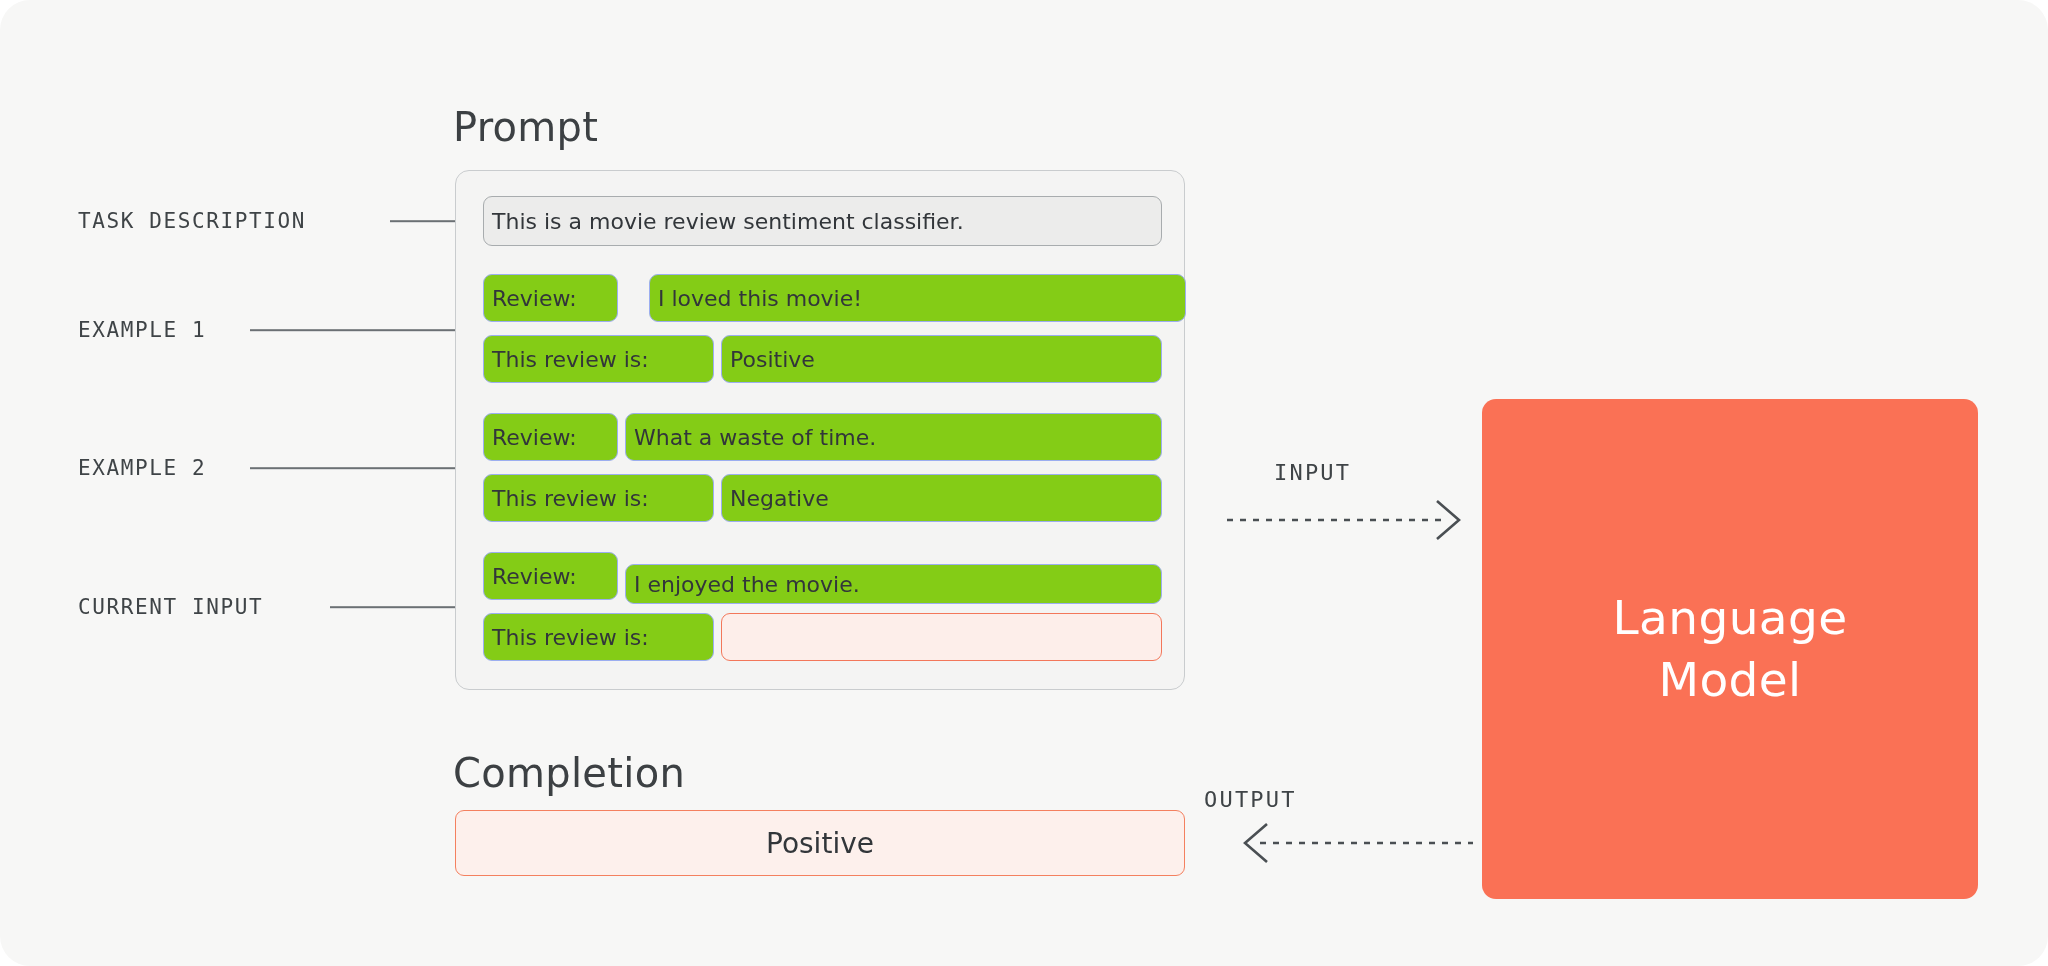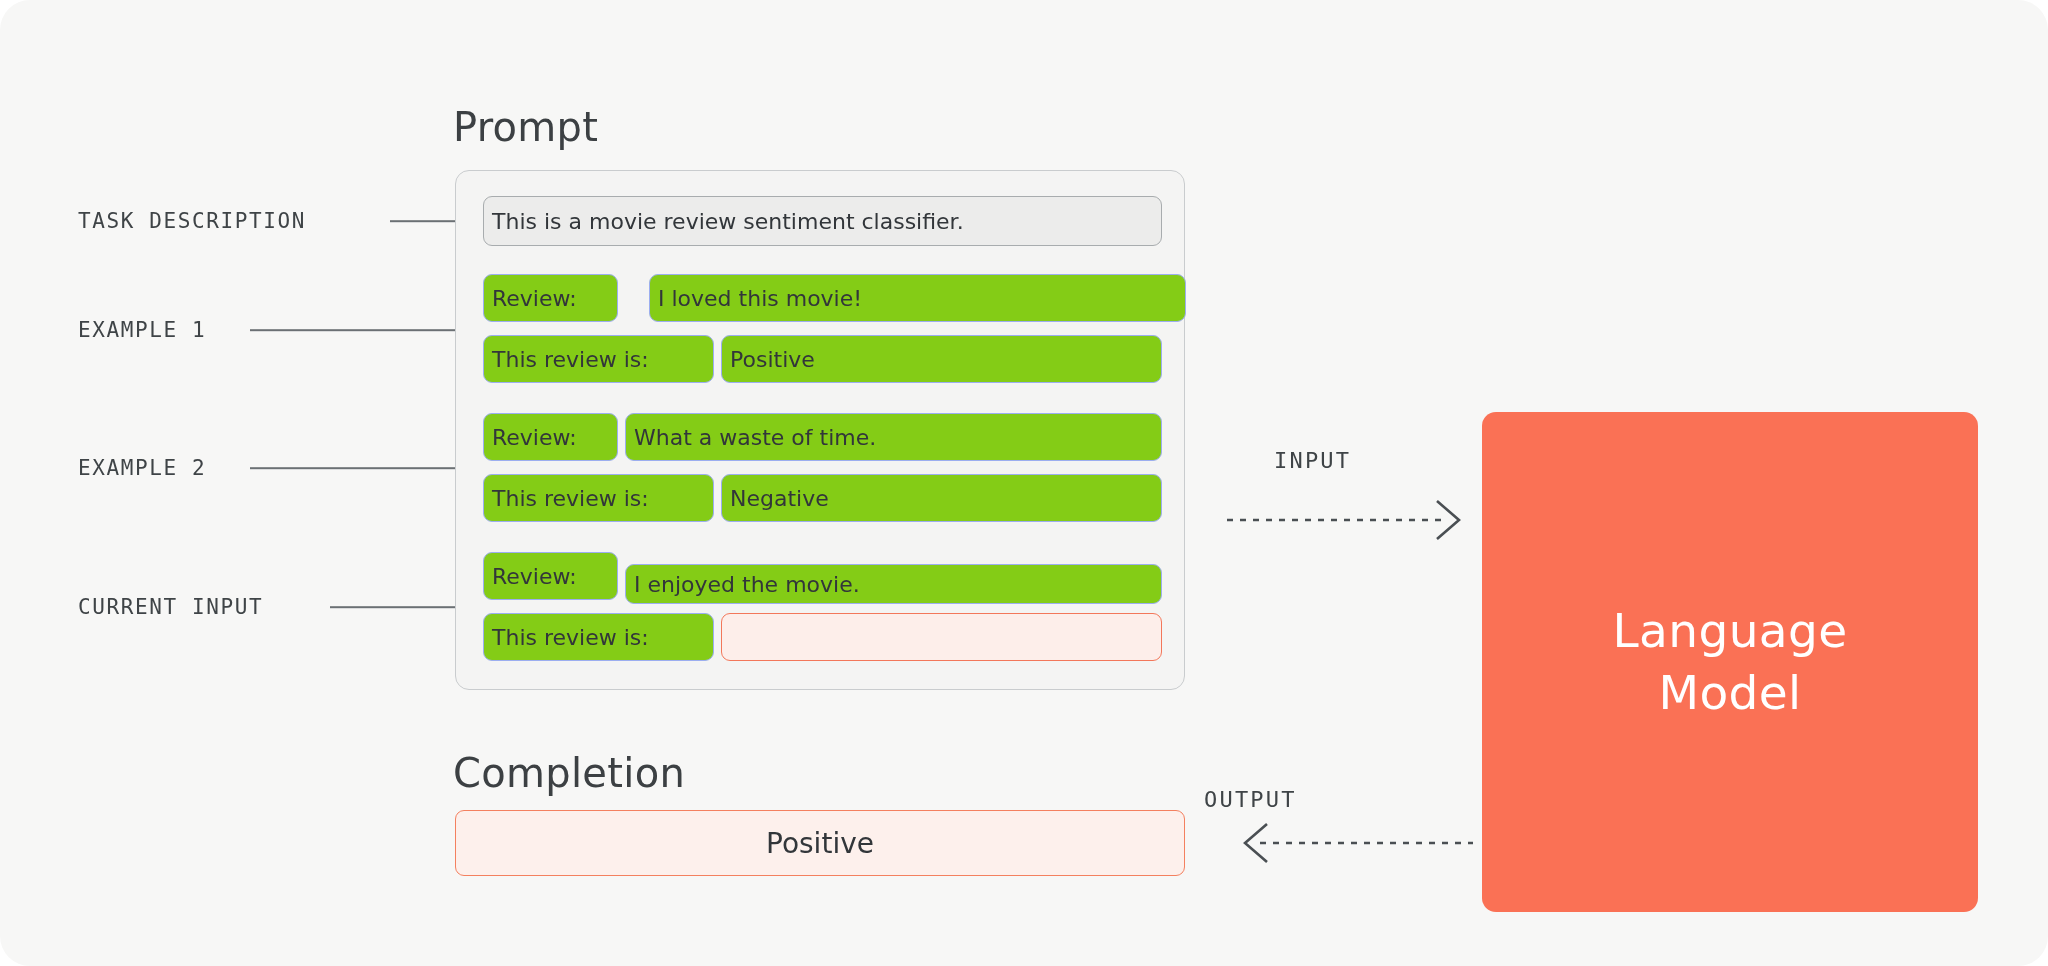--- a/index.html
+++ b/index.html
@@ -93,21 +93,21 @@
     background: #FDF0EC;
     border: 1.8px solid #F4805F;
     justify-content: center;
     padding-left: 0;
   }
 
   
   #lm-box {
     position: absolute;
     left: 1482px;
-    top: 412px;
+    top: 399px;
     width: 496px;
     height: 500px;
     background: #FA7155;
     border-radius: 14px;
     display: flex;
     align-items: center;
     justify-content: center;
     text-align: center;
     color: #ffffff;
     font-family: "DejaVu Sans", "Liberation Sans", sans-serif;
@@ -172,21 +172,21 @@
 
   <div class="pill coral-out" style="left:455px; top:810px; width:730px; height:66px; font-size:28px;">Positive</div>
 
   <div id="lm-box">
     <div>
       <span>Language</span><br>
       <span>Model</span>
     </div>
   </div>
 
-  <div class="flow-label" style="left:1274px; top:448px;">INPUT</div>
+  <div class="flow-label" style="left:1274px; top:460px;">INPUT</div>
   <svg class="flow-arrow" style="left:1225px; top:495px;" width="260" height="50">
     <line x1="2" y1="25" x2="218" y2="25" stroke="#4A4F53" stroke-width="2.6" stroke-dasharray="6 7" stroke-linecap="butt"></line>
     <polyline points="212,6 234,25 212,44" fill="none" stroke="#4A4F53" stroke-width="2.6" stroke-linejoin="miter" stroke-linecap="butt"></polyline>
   </svg>
 
   <div class="flow-label" style="left:1204px; top:787px;">OUTPUT</div>
   <svg class="flow-arrow" style="left:1215px; top:818px;" width="265" height="50">
     <line x1="45" y1="25" x2="258" y2="25" stroke="#4A4F53" stroke-width="2.6" stroke-dasharray="6 7" stroke-linecap="butt"></line>
     <polyline points="52,6 30,25 52,44" fill="none" stroke="#4A4F53" stroke-width="2.6" stroke-linejoin="miter" stroke-linecap="butt"></polyline>
   </svg>

